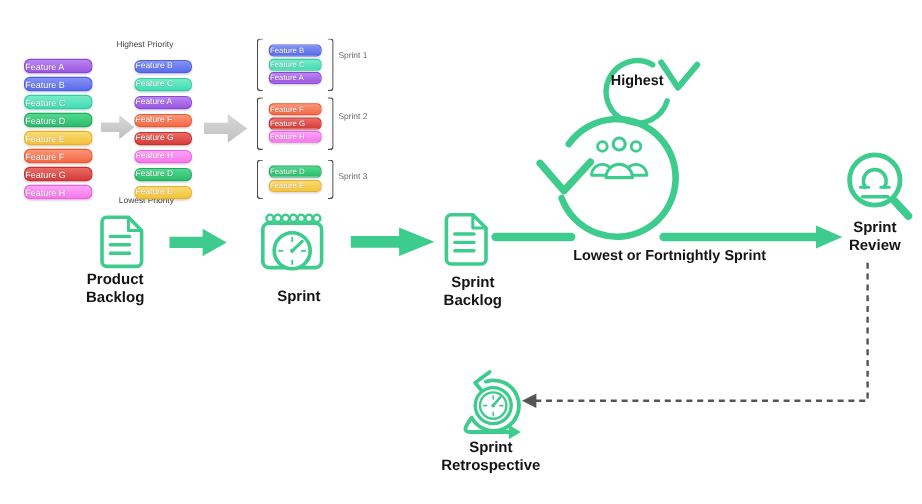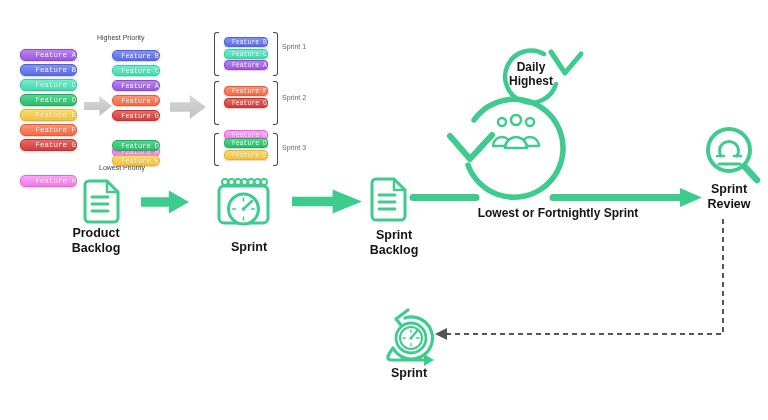--- a/index.html
+++ b/index.html
@@ -1,32 +1,32 @@
 <!DOCTYPE html>
 <html><head>
 <meta charset="utf-8">
 <style>
   html,body{margin:0;padding:0;background:#fff;}
   .canvas{position:relative;width:768px;height:420px;background:#fff;overflow:hidden;
           font-family:"Liberation Sans",sans-serif;}
   .layer{position:absolute;left:0;top:0;}
-  .chip{position:absolute;border-radius:5px;color:#fff;text-align:right;
+  .chip{position:absolute;border-radius:5px;color:#fff;text-align:left;
         box-sizing:border-box;box-shadow:0 1px 2px rgba(0,0,0,.18);
-        text-shadow:0 0 1px rgba(0,0,0,.3);white-space:nowrap;overflow:hidden;font-family:Liberation Mono, monospace;}
+        text-shadow:0 0 1px rgba(0,0,0,.3);white-space:nowrap;overflow:hidden;}
   .big{width:57px;height:12px;font-size:7.5px;line-height:11px;}
   .mid{width:48px;height:11px;font-size:7px;line-height:10px;}
   .sm{width:44px;height:10px;font-size:6.5px;line-height:9px;border-radius:4px;}
   .f-A{background:linear-gradient(#ba84f1,#9c58e2);border:1px solid #8a46d6;}
   .f-B{background:linear-gradient(#8492f4,#5b6cea);border:1px solid #4f5fdd;}
   .f-C{background:linear-gradient(#74ecc9,#43dcb2);border:1px solid #2fcda1;}
   .f-D{background:linear-gradient(#4fd98d,#2bbd6d);border:1px solid #22ab60;}
   .f-E{background:linear-gradient(#f9dc71,#f3c23e);border:1px solid #e6b22c;}
   .f-F{background:linear-gradient(#fa9577,#f56a45);border:1px solid #e85832;}
   .f-G{background:linear-gradient(#ea6a62,#d63c3c);border:1px solid #c52f2f;}
-  .f-H{background:linear-gradient(#fba5f6,#f678ec);border:1px solid #ea61df;margin-top:21px;}
+  .f-H{background:linear-gradient(#fba5f6,#f678ec);border:1px solid #ea61df;}
   .tiny{position:absolute;font-size:7px;color:#444;white-space:nowrap;}
   .sprname{position:absolute;font-size:7px;color:#666;white-space:nowrap;}
   .bracket{position:absolute;width:5px;box-sizing:border-box;}
   .bl{border-left:1.5px solid #4a4a4a;border-top:1.5px solid #4a4a4a;
       border-bottom:1.5px solid #4a4a4a;border-radius:3px 0 0 3px;}
   .br{border-right:1.5px solid #4a4a4a;border-top:1.5px solid #4a4a4a;
       border-bottom:1.5px solid #4a4a4a;border-radius:0 3px 3px 0;}
   .barrow{position:absolute;background:linear-gradient(#d9d9d9,#bfbfbf);
       clip-path:polygon(0 32%,55% 32%,55% 4%,100% 50%,55% 96%,55% 68%,0 68%);}
   .garrow{position:absolute;background:#3ECB8E;
@@ -167,26 +167,26 @@
     <span>Backlog</span>
   </div>
   <div class="lbl" style="left:199px;top:240px;width:100px;">
     <span>Sprint</span>
   </div>
   <div class="lbl" style="left:344px;top:228px;width:100px;">
     <span>Sprint</span>
     <span>Backlog</span>
   </div>
   <div class="lbl" style="left:481px;top:60px;width:100px;font-size:12px;line-height:14px;">
-    <span>Daily</span>
     <span>Highest</span>
   </div>
   <div class="lbl" style="left:679px;top:182px;width:100px;">
     <span>Sprint</span>
     <span>Review</span>
   </div>
   <div class="lbl" style="left:329px;top:366px;width:160px;">
     <span>Sprint</span>
+    <span>Retrospective</span>
   </div>
 
   <div class="lbl" style="left:448px;top:206px;width:220px;font-size:12px;">Lowest or Fortnightly Sprint</div>
 
 </div>
 
 </body></html>

